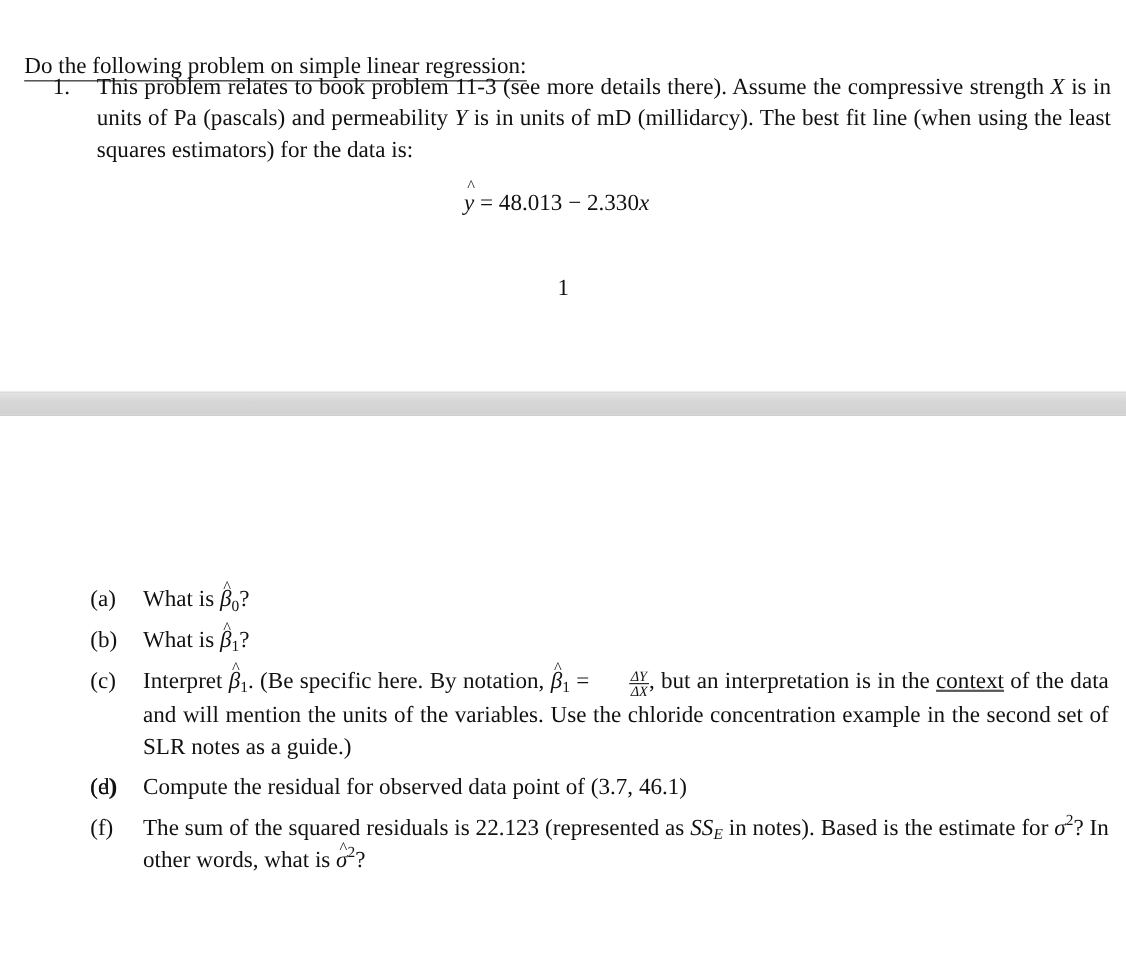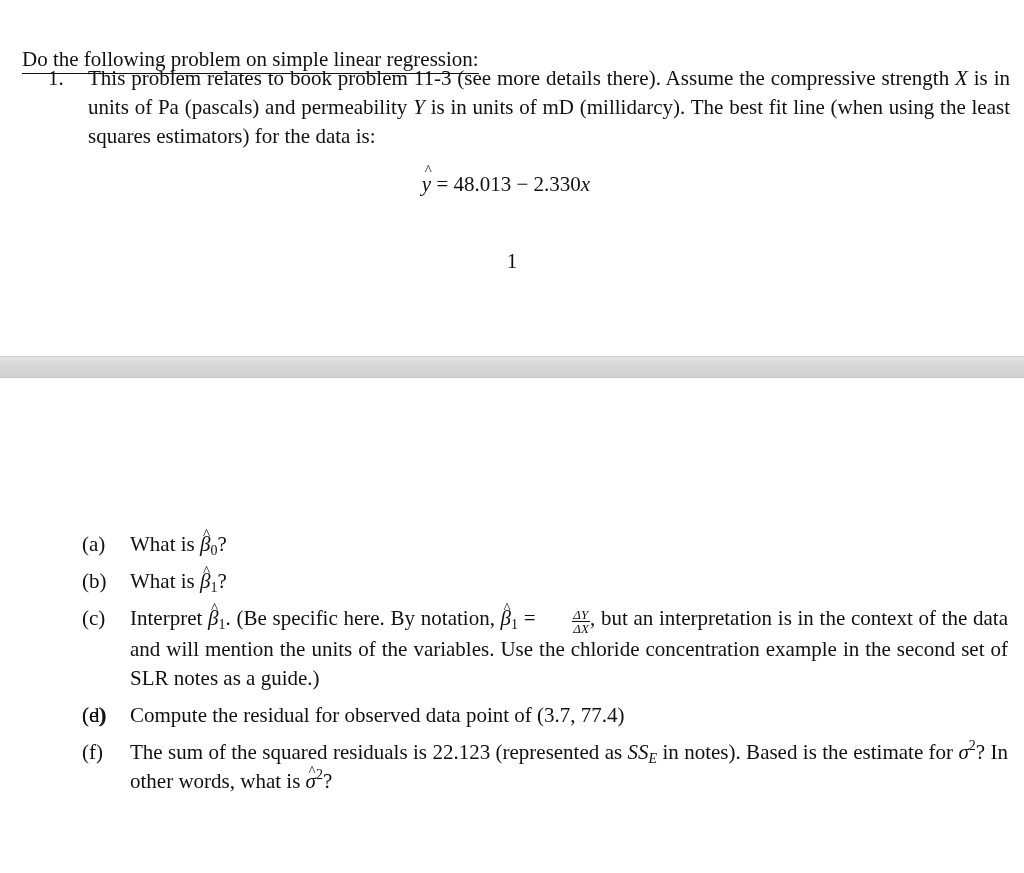--- a/index.html
+++ b/index.html
@@ -48,21 +48,21 @@
   i.m { font-style:italic; }
   .hat { position:relative; display:inline-block; }
   .hat::before {
     content:"^"; position:absolute; left:3px; top:-10px; font-size:15px; font-style:normal;
   }
   sub { font-size:14px; vertical-align:-4px; line-height:0; }
   sup { font-size:14px; vertical-align:9px; line-height:0; }
   .frac { display:inline-block; vertical-align:-8px; text-align:right; font-size:13px; line-height:13px; font-style:italic;margin-left:31px; }
   .frac span { display:block; padding:0 1px; }
   .frac .top { border-bottom:1px solid #111; }
-  .ul { text-decoration-color:#555; }
+  .ul { text-decoration:underline; text-decoration-color:#555; }
 </style>
 </head>
 <body>
 
 <div class="heading">Do the following problem on simple linear regression:</div>
 
 <div class="prob">
   <span class="num">1.</span>
   <div class="body"><span>This problem relates to book problem 11-3 (see more details there). Assume the compressive strength </span><i class="m">X</i><span> is in units of Pa (pascals) and permeability </span><i class="m">Y</i><span> is in units of mD (millidarcy). The best fit line (when using the least squares estimators) for the data is:</span></div>
 </div>
@@ -84,19 +84,19 @@
   </div>
   <div class="item item-c">
     <span class="lbl">(c)</span>
     <span>Interpret </span><i class="m hat">β</i><sub>1</sub><span>. (Be specific here. By notation, </span><i class="m hat">β</i><sub>1</sub><span> = </span><span class="frac"><span class="top">ΔY</span><span>ΔX</span></span><span>, but an interpretation is in the </span><span class="ul">context</span><span> of the data and will mention the units of the variables. Use the chloride concentration example in the second set of SLR notes as a guide.)</span>
   </div>
   <div class="item item-d">
     <span class="lbl">(d)</span>
   </div>
   <div class="item item-e">
     <span class="lbl">(e)</span>
-    <span>Compute the residual for observed data point of (3.7, 77.4)</span>
+    <span>Compute the residual for observed data point of (3.7, 46.1)</span>
   </div>
   <div class="item item-f">
     <span class="lbl">(f)</span>
     <span>The sum of the squared residuals is 22.123 (represented as </span><i class="m">SS</i><sub><i class="m">E</i></sub><span> in notes). Based is the estimate for </span><i class="m">σ</i><sup>2</sup><span>? In other words, what is </span><i class="m hat">σ</i><sup>2</sup><span>?</span>
   </div>
 </div>
 
 </body></html>

